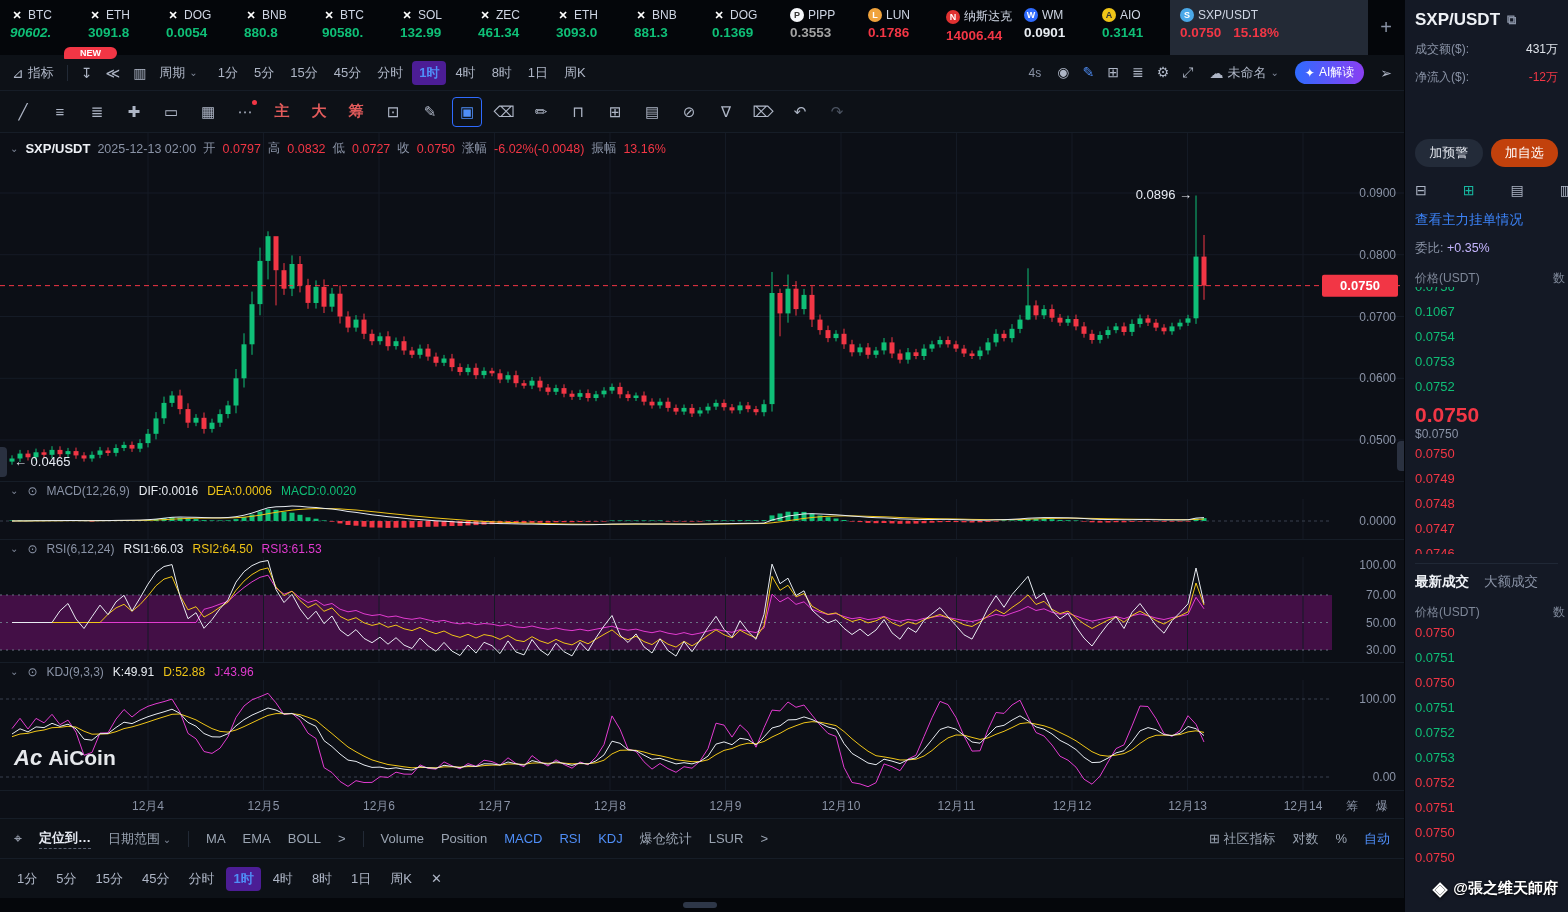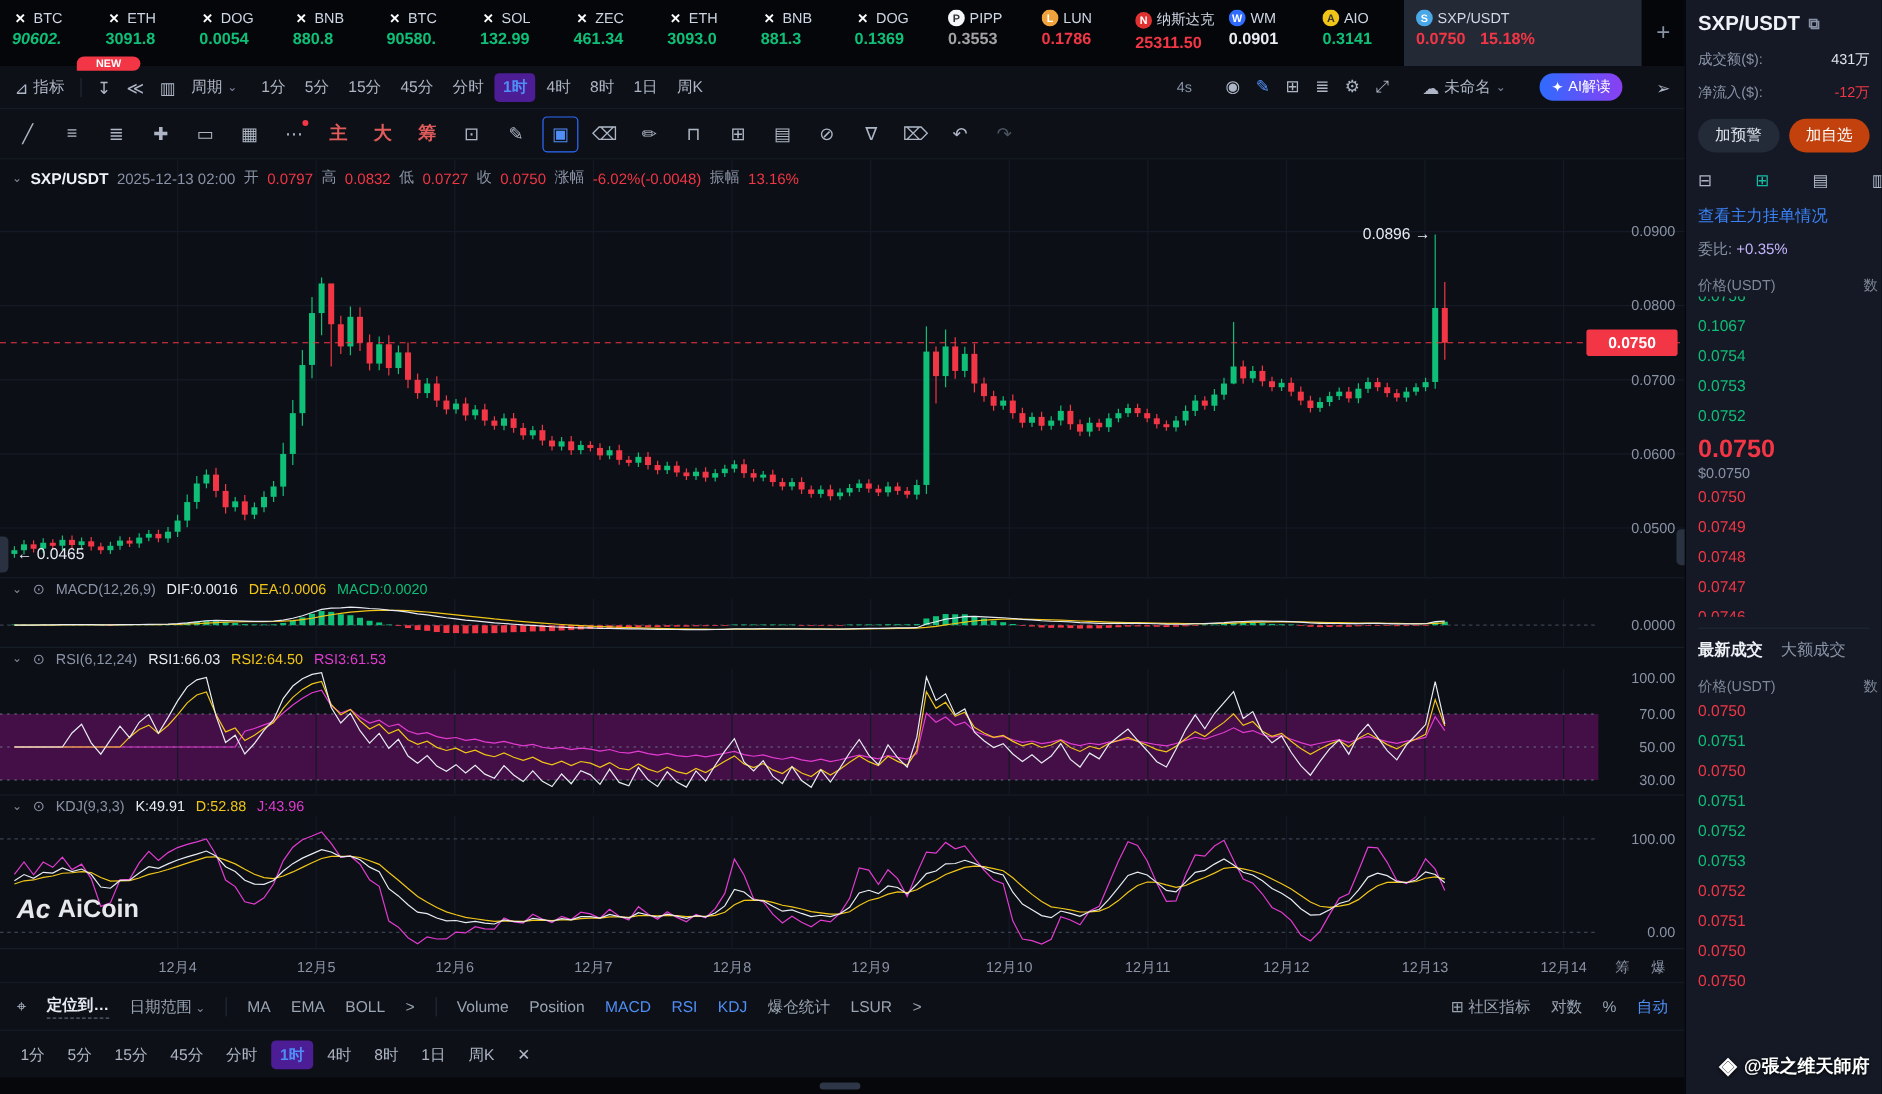--- a/index.html
+++ b/index.html
@@ -22,21 +22,21 @@
 .main-toolbar{height:36px;background:#0d1117;border-bottom:1px solid #161d27;display:flex;align-items:center;padding:0 12px;gap:13px;font-size:13px;color:#aeb6c6;position:relative;}
 .new-badge{position:absolute;left:64px;top:-8px;background:#f23645;color:#fff;font-size:9px;font-weight:bold;padding:1px 16px;border-radius:8px 8px 8px 1px;z-index:6;}
 .tool-item{display:flex;align-items:center;gap:4px;cursor:pointer;white-space:nowrap;}
 .ic{cursor:pointer;font-size:14px;color:#aeb6c6;}
 .ic.blue{color:#4f8ef7;}
 .chev{font-size:10px;color:#7e8798;}
 .vdiv{width:1px;height:16px;background:#222a36;}
 .tf-group{display:flex;gap:2px;}
 .tf{padding:3px 7px;border-radius:4px;color:#aeb6c6;cursor:pointer;white-space:nowrap;}
 .tf.active{background:#4c1d95;color:#4f8ef7;font-weight:bold;}
-.toolbar-right{margin-left:auto;display:flex;gap:28px;align-items:center;}
+.toolbar-right{margin-left:auto;display:flex;gap:16px;align-items:center;}
 .speed{font-size:12px;color:#8a93a6;}
 .ai-pill{background:linear-gradient(90deg,#2f6bff,#8a3ff2);color:#fff;border-radius:12px;padding:3px 10px;font-size:12px;display:flex;gap:4px;align-items:center;cursor:pointer;}
 .draw-toolbar{height:42px;background:#0d1117;border-bottom:1px solid #161d27;display:flex;align-items:center;padding:0 8px;gap:7px;}
 .dtool{width:30px;height:30px;display:flex;align-items:center;justify-content:center;font-size:15px;color:#aeb6c6;border-radius:4px;position:relative;cursor:pointer;}
 .dtool.red{color:#e25b5b;font-weight:bold;}
 .dtool.active{border:1px solid #2f6bff;color:#4f8ef7;}
 .dtool.dim{color:#4c5462;}
 .dtool .dot{position:absolute;top:3px;right:3px;width:5px;height:5px;border-radius:50%;background:#f23645;}
 
 .chart-stack{position:relative;height:685px;background:#0c0f16;}
@@ -61,21 +61,21 @@
 .bottom-tf{height:40px;background:#0d1117;border-top:1px solid #161d27;display:flex;align-items:center;gap:5px;padding:0 10px;font-size:13px;}
 .hscroll{height:14px;background:#05070b;position:relative;}
 .hthumb{position:absolute;left:683px;top:4px;width:34px;height:6px;border-radius:3px;background:#2e3748;cursor:pointer;}
 
 .right-panel{position:absolute;left:1404px;top:0;width:164px;height:912px;background:#141925;border-left:1px solid #04060a;padding:10px 10px 0;overflow:hidden;font-size:13px;}
 .rp-title{font-size:17px;font-weight:bold;color:#eef1f6;display:flex;gap:7px;align-items:center;}
 .rp-title .ic{font-size:13px;}
 .rp-row{display:flex;justify-content:space-between;margin-top:11px;font-size:12px;color:#8a93a6;white-space:nowrap;}
 .rp-row .val{color:#dfe3ea;}
 .rp-btns{display:flex;gap:8px;margin-top:13px;}
-.rp-btn{flex:1;height:28px;border-radius:14px;display:flex;align-items:center;justify-content:center;font-size:13px;cursor:pointer;white-space:nowrap;}
+.rp-btn{flex:1;height:28px;border-radius:14px;display:flex;align-items:center;justify-content:center;font-size:13px;cursor:pointer;white-space:nowrap;margin-top:40px;}
 .rp-btn.dark{background:#232b39;color:#dfe3ea;}
 .rp-btn.blue{background:#c2410c;color:#fff;}
 .rp-icons{display:flex;justify-content:space-between;margin-top:15px;width:158px;color:#8a93a6;font-size:16px;}
 .rp-icons .teal{color:#18b9a2;}
 .rp-link{color:#3b82f6;margin-top:13px;font-size:13.5px;cursor:pointer;white-space:nowrap;}
 .rp-weibi{margin-top:11px;font-size:12.5px;color:#8a93a6;}
 .rp-weibi .v{color:#c4b5fd;}
 .book-header{position:relative;display:flex;color:#7e8798;font-size:12px;margin-top:13px;height:16px;white-space:nowrap;}
 .book-header .qty{position:absolute;right:-7px;}
 .clip-asks{height:112px;overflow:hidden;margin-top:1px;}
@@ -180,21 +180,21 @@
             <span class="ticker-icon" style="background: rgb(240, 163, 60); color: rgb(255, 255, 255);">L</span>
             <span>LUN</span>
           </div>
           <div class="ticker-price" style="color: rgb(242, 54, 69);">0.1786</div>
         </div>
         <div class="ticker">
           <div class="ticker-top">
             <span class="ticker-icon" style="background: rgb(224, 49, 49); color: rgb(255, 255, 255);">N</span>
             <span>纳斯达克</span>
           </div>
-          <div class="ticker-price" style="color: rgb(242, 54, 69);">25311.50</div>
+          <div class="ticker-price" style="color: rgb(242, 54, 69);">14006.44</div>
         </div>
         <div class="ticker">
           <div class="ticker-top">
             <span class="ticker-icon" style="background: rgb(47, 107, 255); color: rgb(255, 255, 255);">W</span>
             <span>WM</span>
           </div>
           <div class="ticker-price" style="color: rgb(232, 236, 242);">0.0901</div>
         </div>
         <div class="ticker">
           <div class="ticker-top">

